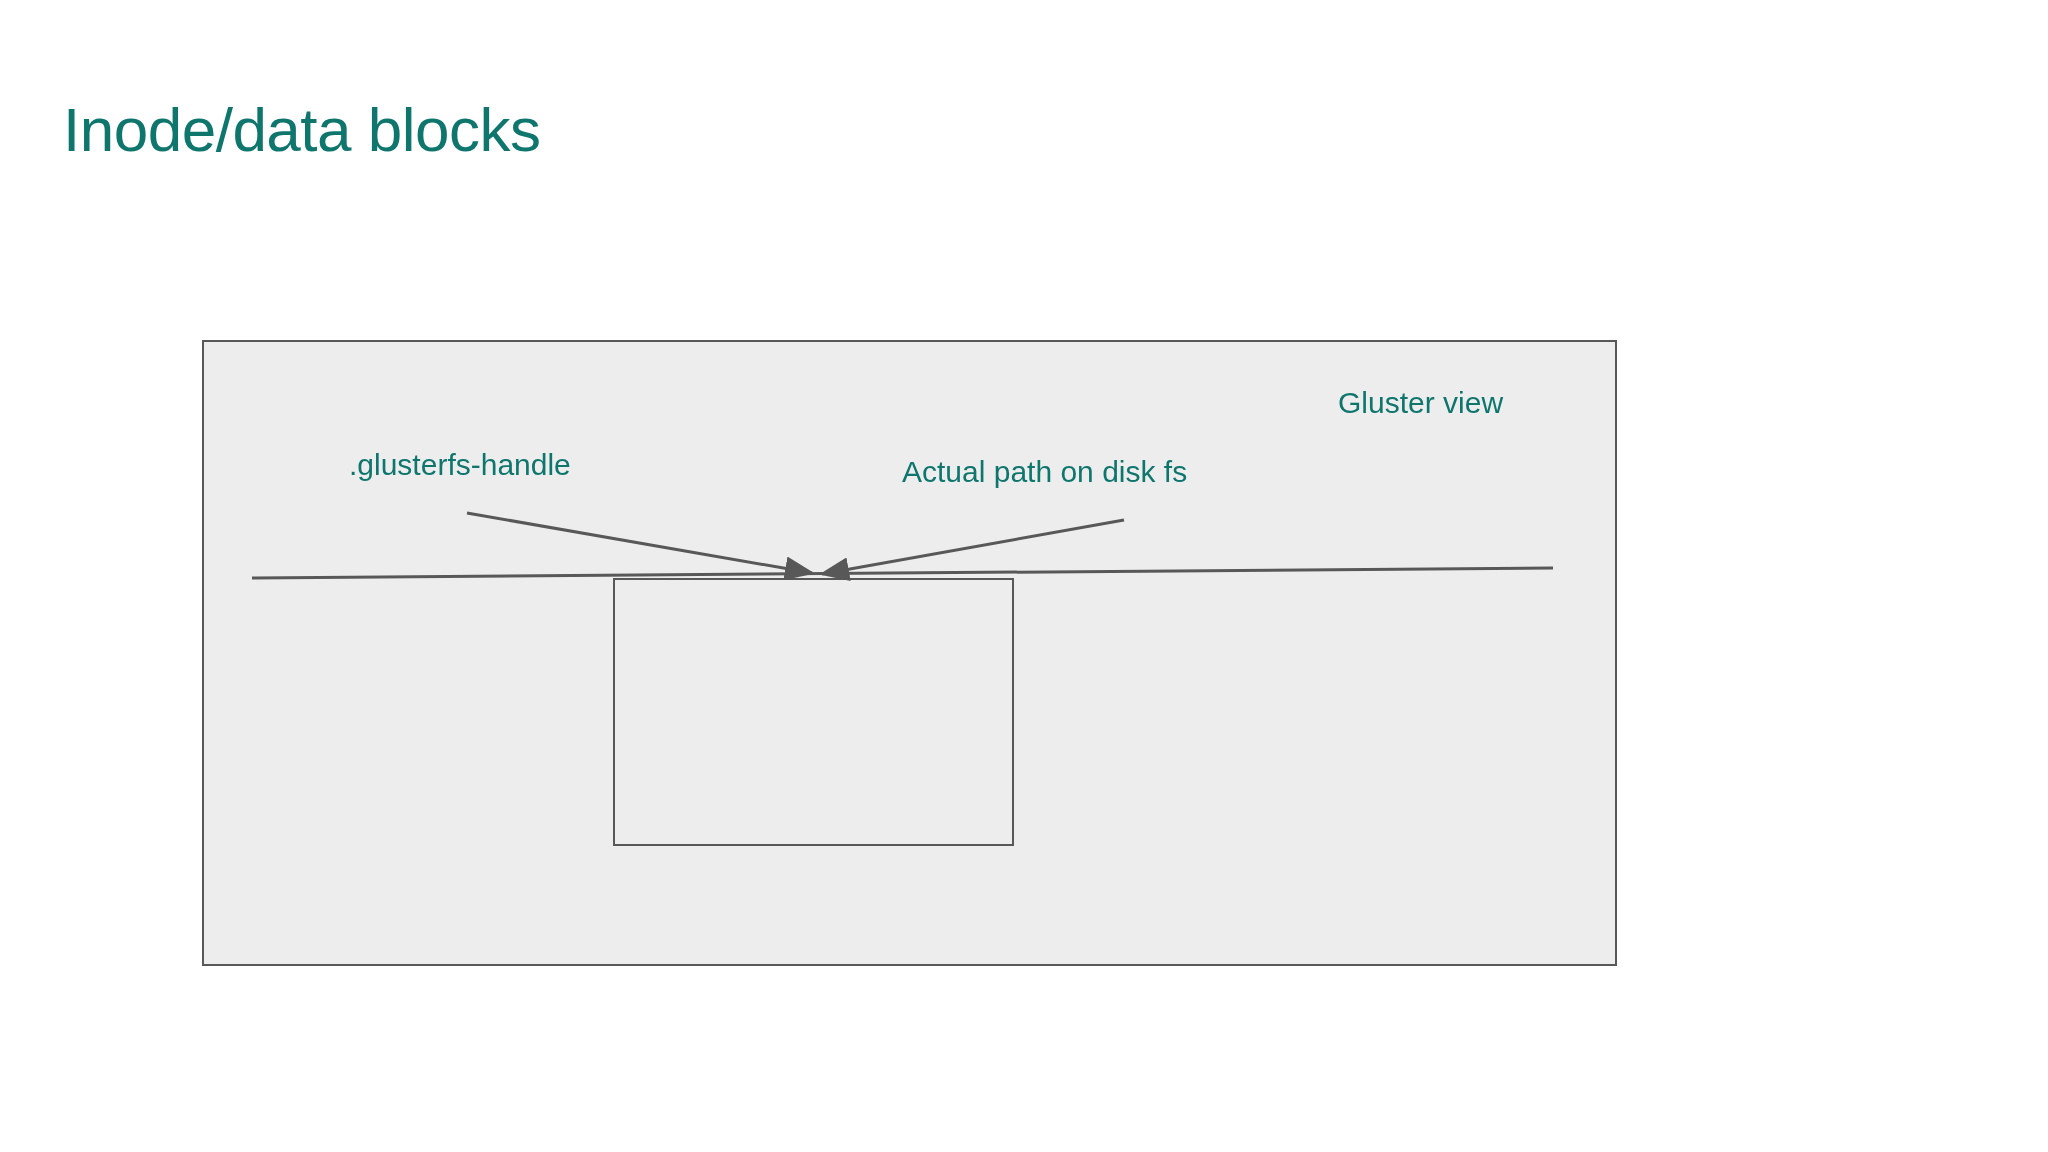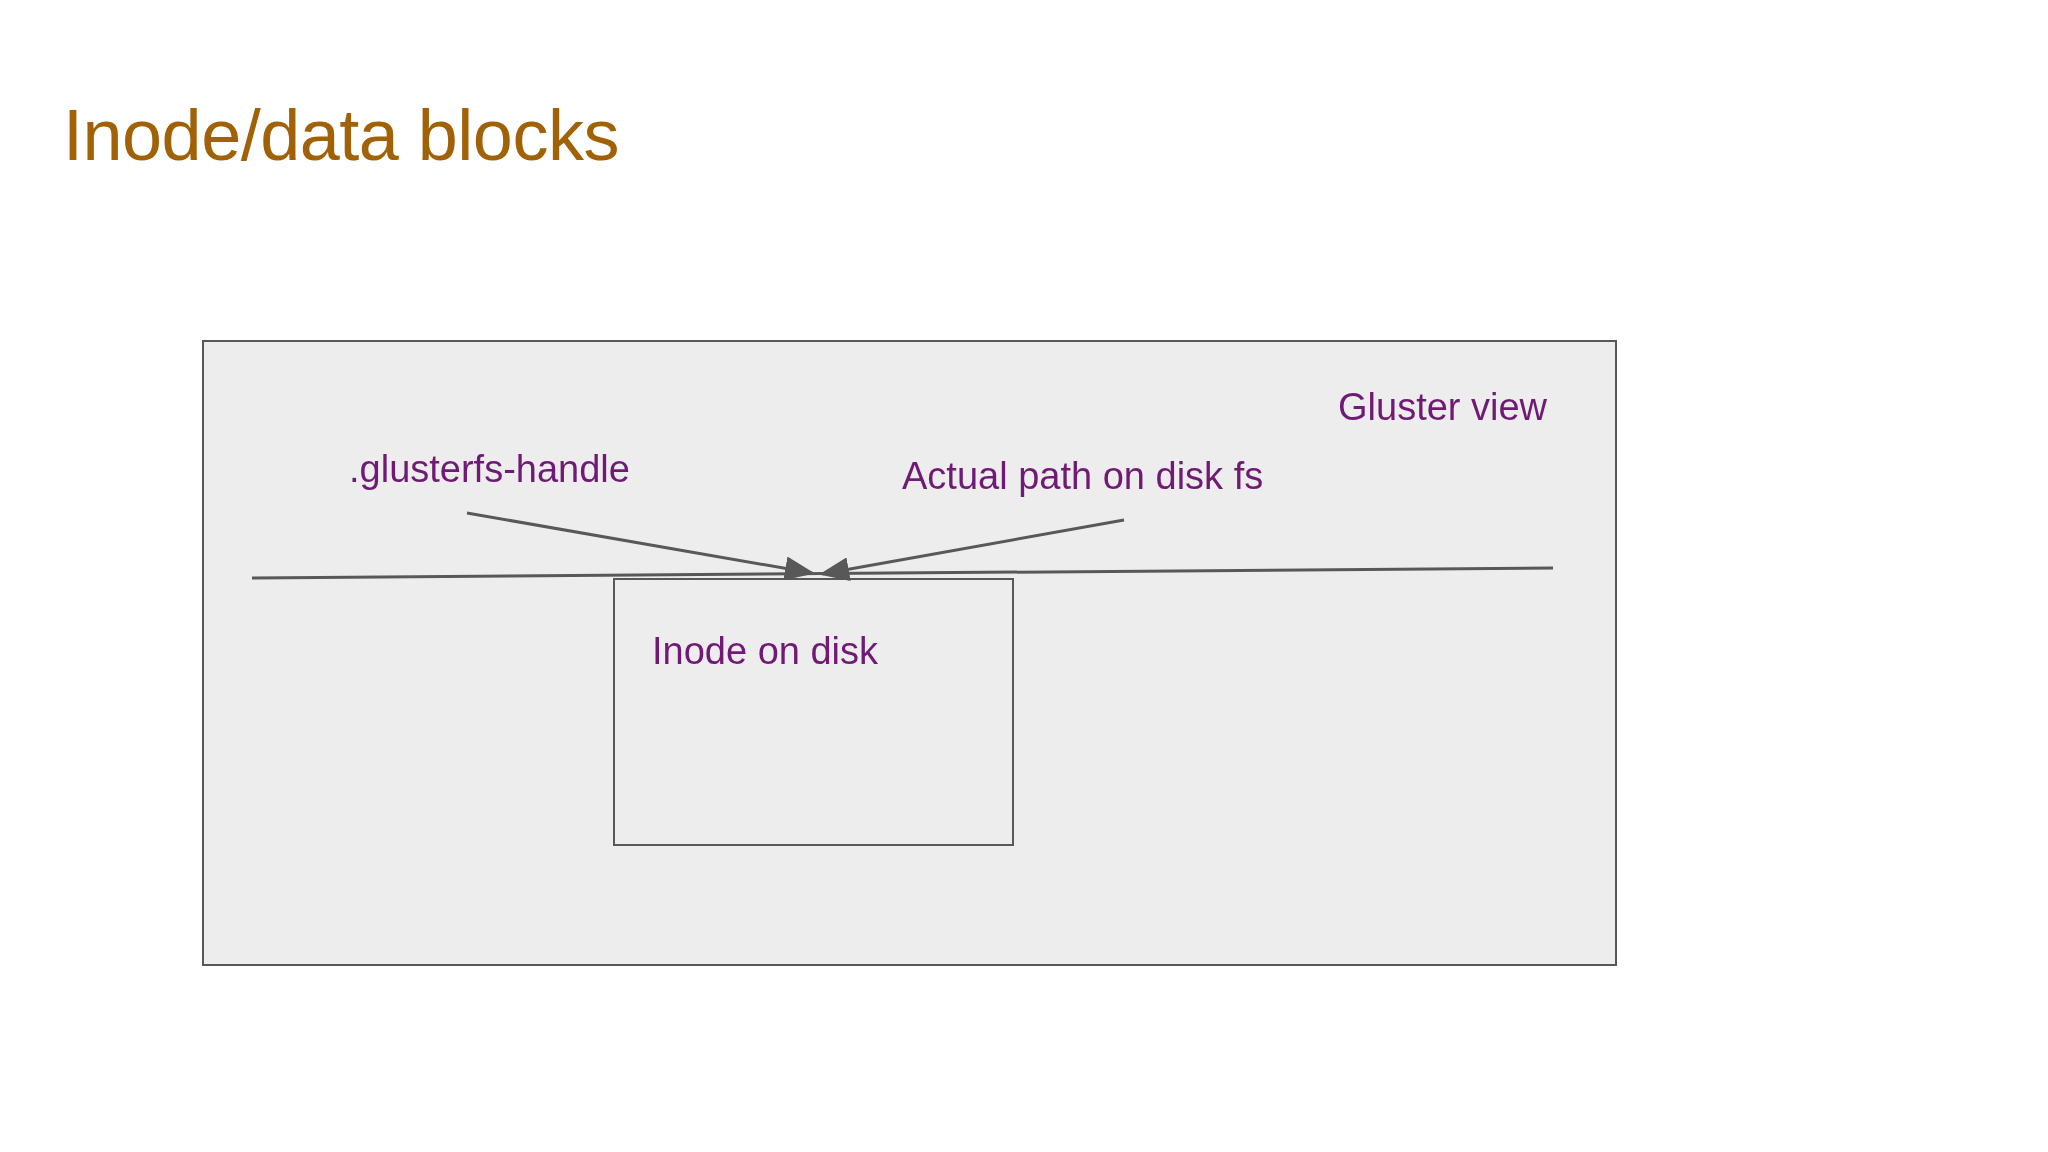--- a/index.html
+++ b/index.html
@@ -23,25 +23,25 @@
     width: 2048px;
     height: 1152px;
     background: #ffffff;
   }
 
   
   #slide-title {
     position: absolute;
     left: 63px;
     top: 96px;
-    font-size: 72px;
+    font-size: 62px;
     line-height: 1.1;
     font-weight: 400;
     letter-spacing: -0.5px;
-    color: #a16207;
+    color: #0f766e;
     white-space: nowrap;
   }
 
   
   #gluster-box {
     position: absolute;
     left: 202px;
     top: 340px;
     width: 1415px;
     height: 626px;
@@ -68,24 +68,24 @@
     left: 0;
     top: 0;
     width: 2048px;
     height: 1152px;
     pointer-events: none;
   }
 
   
   .diagram-label {
     position: absolute;
-    font-size: 38px;
+    font-size: 30px;
     line-height: 1.15;
     font-weight: 400;
-    color: #701a75;
+    color: #0f766e;
     white-space: nowrap;
   }
 
   #label-gluster-view   { left: 1338px; top: 386px; }
   #label-glusterfs-handle { left: 318px;  top: 448px; margin-left: 31px; }
   #label-actual-path    { left: 902px;  top: 455px; }
   #label-inode-on-disk  { left: 652px;  top: 630px; }
   #label-disk-fs-view   { left: 1110px; top: 680px; }
 </style>
 </head>
@@ -112,16 +112,15 @@
 
     <line x1="1124" y1="520" x2="822" y2="574" stroke="#585858" stroke-width="3" marker-end="url(#arrow-right)"></line>
   </svg>
 
   <div class="diagram-label" id="label-gluster-view">Gluster view</div>
 
   <div class="diagram-label" id="label-glusterfs-handle">.glusterfs-handle</div>
 
   <div class="diagram-label" id="label-actual-path">Actual path on disk fs</div>
 
-  <div class="diagram-label" id="label-inode-on-disk">Inode on disk</div>
 
 
 </div>
 
 </body></html>

